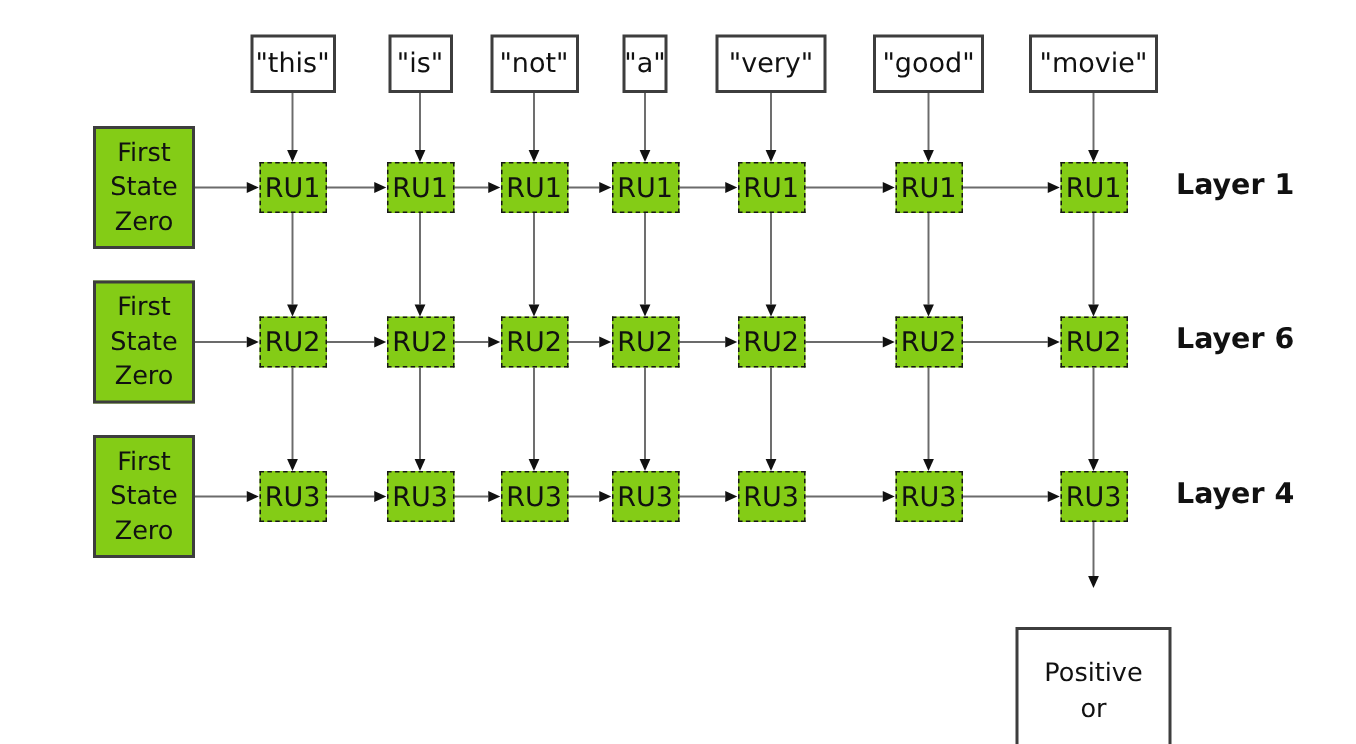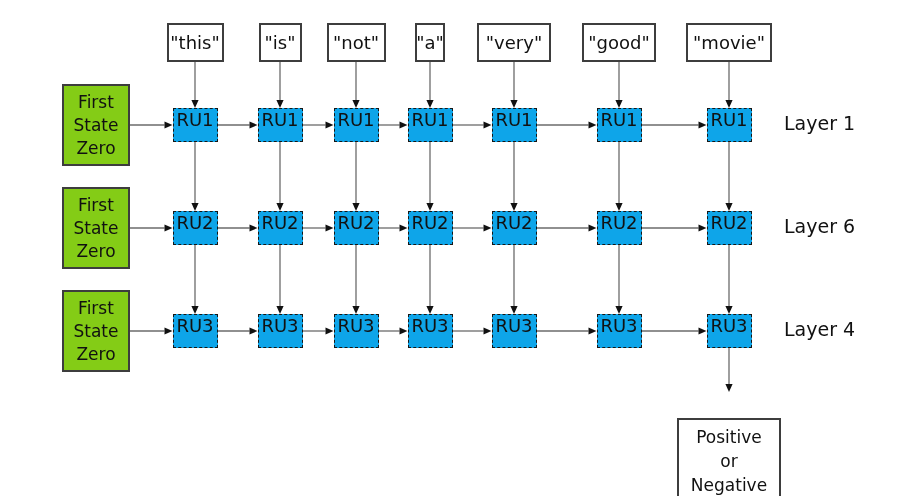--- a/index.html
+++ b/index.html
@@ -30,23 +30,24 @@
     display: flex;
     align-items: center;
     justify-content: center;
     font-size: 18px;
     color: #111111;
     white-space: nowrap;
   }
   .ru-box {
     position: absolute;
     box-sizing: border-box;
-    background: #0ea5e9;
+    background: #84cc16;
     border: 1.5px dashed #161616;
     display: flex;
+    align-items: center;
     justify-content: center;
     font-size: 18px;
     color: #111111;
     white-space: nowrap;
   }
   .state-box {
     position: absolute;
     box-sizing: border-box;
     background: #84cc16;
     border: 2px solid #3d3d3d;
@@ -69,21 +70,21 @@
     align-items: center;
     justify-content: center;
     font-size: 17px;
     line-height: 24px;
     color: #111111;
     text-align: center;
   }
   .layer-label {
     position: absolute;
     font-size: 19px;
-    font-weight: normal;
+    font-weight: bold;
     color: #111111;
     white-space: nowrap;
   }
 </style>
 </head>
 <body>
 
 <div id="canvas">
   <svg id="arrow-layer" width="904" height="496" viewBox="0 0 904 496" xmlns="http://www.w3.org/2000/svg">
       <line x1="195" y1="62" x2="195" y2="100" stroke="#6b6b6b" stroke-width="1.3"></line>
@@ -271,15 +272,14 @@
     <div class="ru-box" style="left: 596.5px; top: 314px; width: 45px; height: 34px;">
       <span>RU3</span>
     </div>
     <div class="ru-box" style="left: 706.5px; top: 314px; width: 45px; height: 34px;">
       <span>RU3</span>
     </div>
     <div class="layer-label" style="left: 784px; top: 318px;"><span>Layer 4</span></div>
     <div class="output-box" style="left: 677px; top: 392px; width: 104px; height: 85px; margin-top: 26px;">
       <span>Positive</span>
       <span>or</span>
-      <span>Negative</span>
     </div>
   </div>
 
 </body></html>

